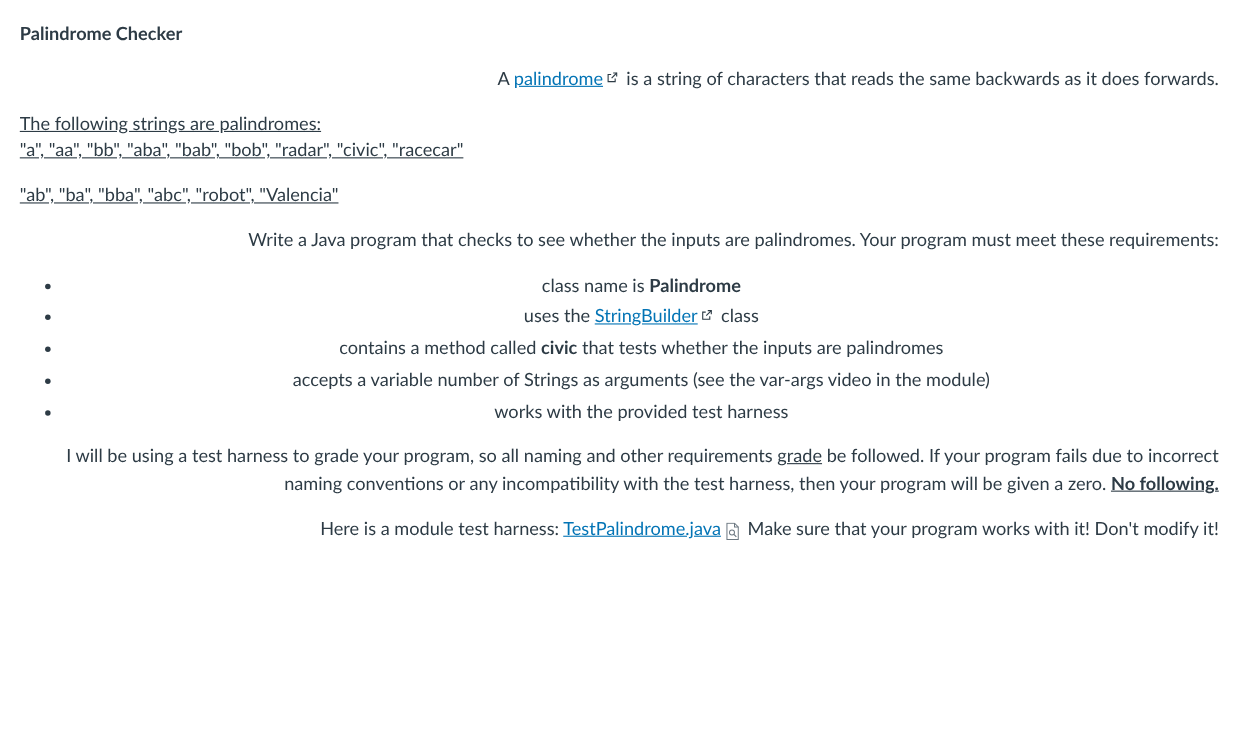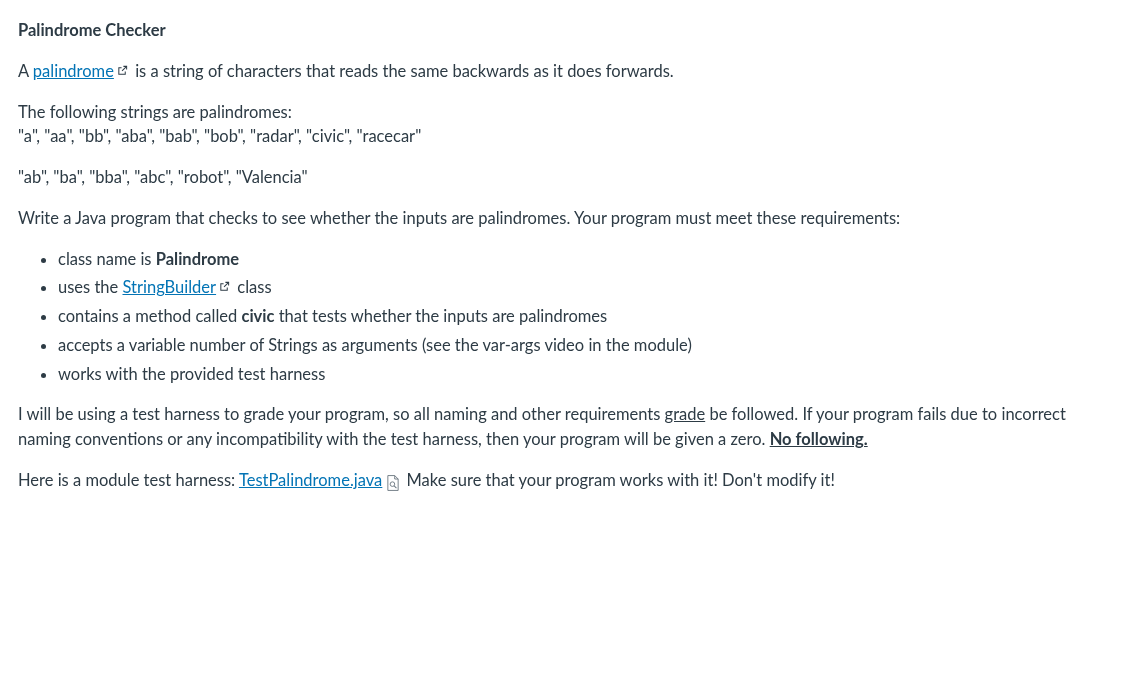--- a/index.html
+++ b/index.html
@@ -14,23 +14,25 @@
       color: #2d3b45;
       background: #fff;
       width: 1126px;
     }
     .title {
       font-weight: 700;
       margin-bottom: 16px;
     }
     p {
       margin: 0 0 16px 0;
+      text-align: right;
     }
     .tight {
       margin: 0;
+      text-decoration: underline;
     }
     .block {
       margin: 0 0 16px 0;
     }
     a.link {
       color: #0374b5;
       text-decoration: underline;
     }
     .ext-icon {
       display: inline-block;
@@ -43,20 +45,21 @@
     .ext-icon svg {
       width: 11px;
       height: 11px;
     }
     ul {
       margin: 0 0 16px 0;
       padding-left: 40px;
     }
     li {
       margin-bottom: 4px;
+      text-align: center;
     }
     .b {
       font-weight: 700;
     }
     .u {
       text-decoration: underline;
     }
     .doc-icon {
       display: inline-block;
       vertical-align: middle;

